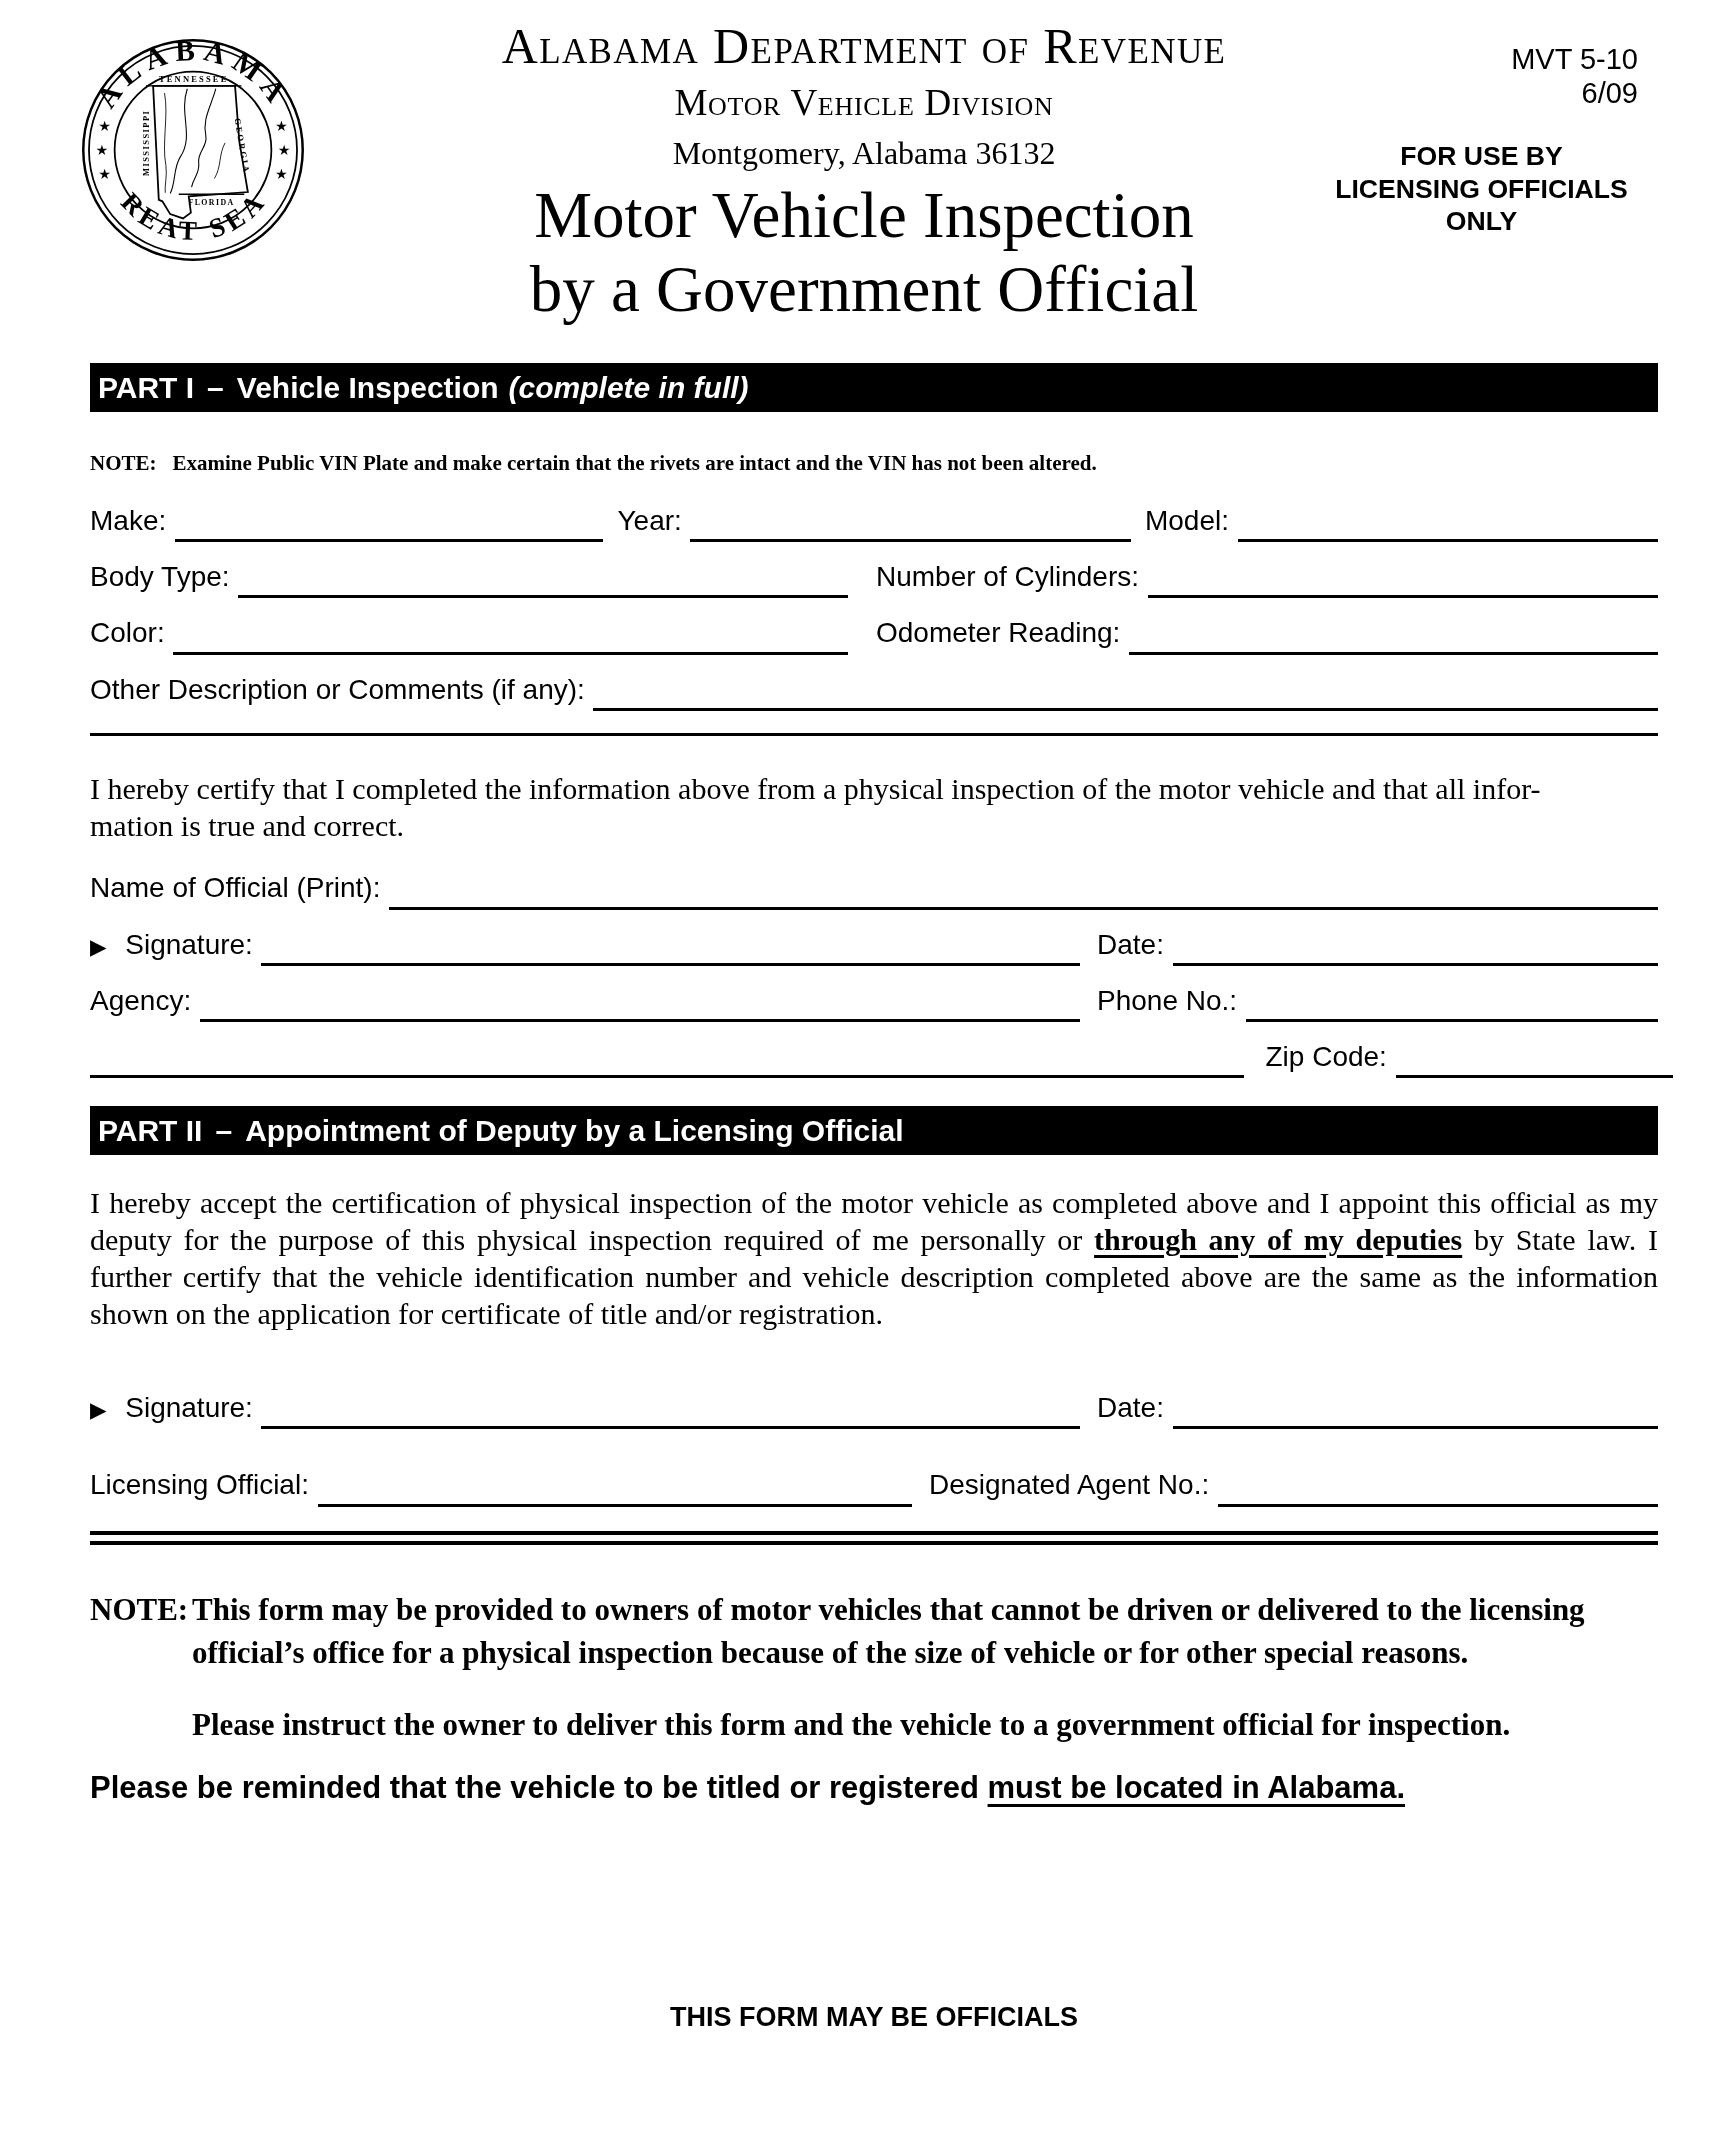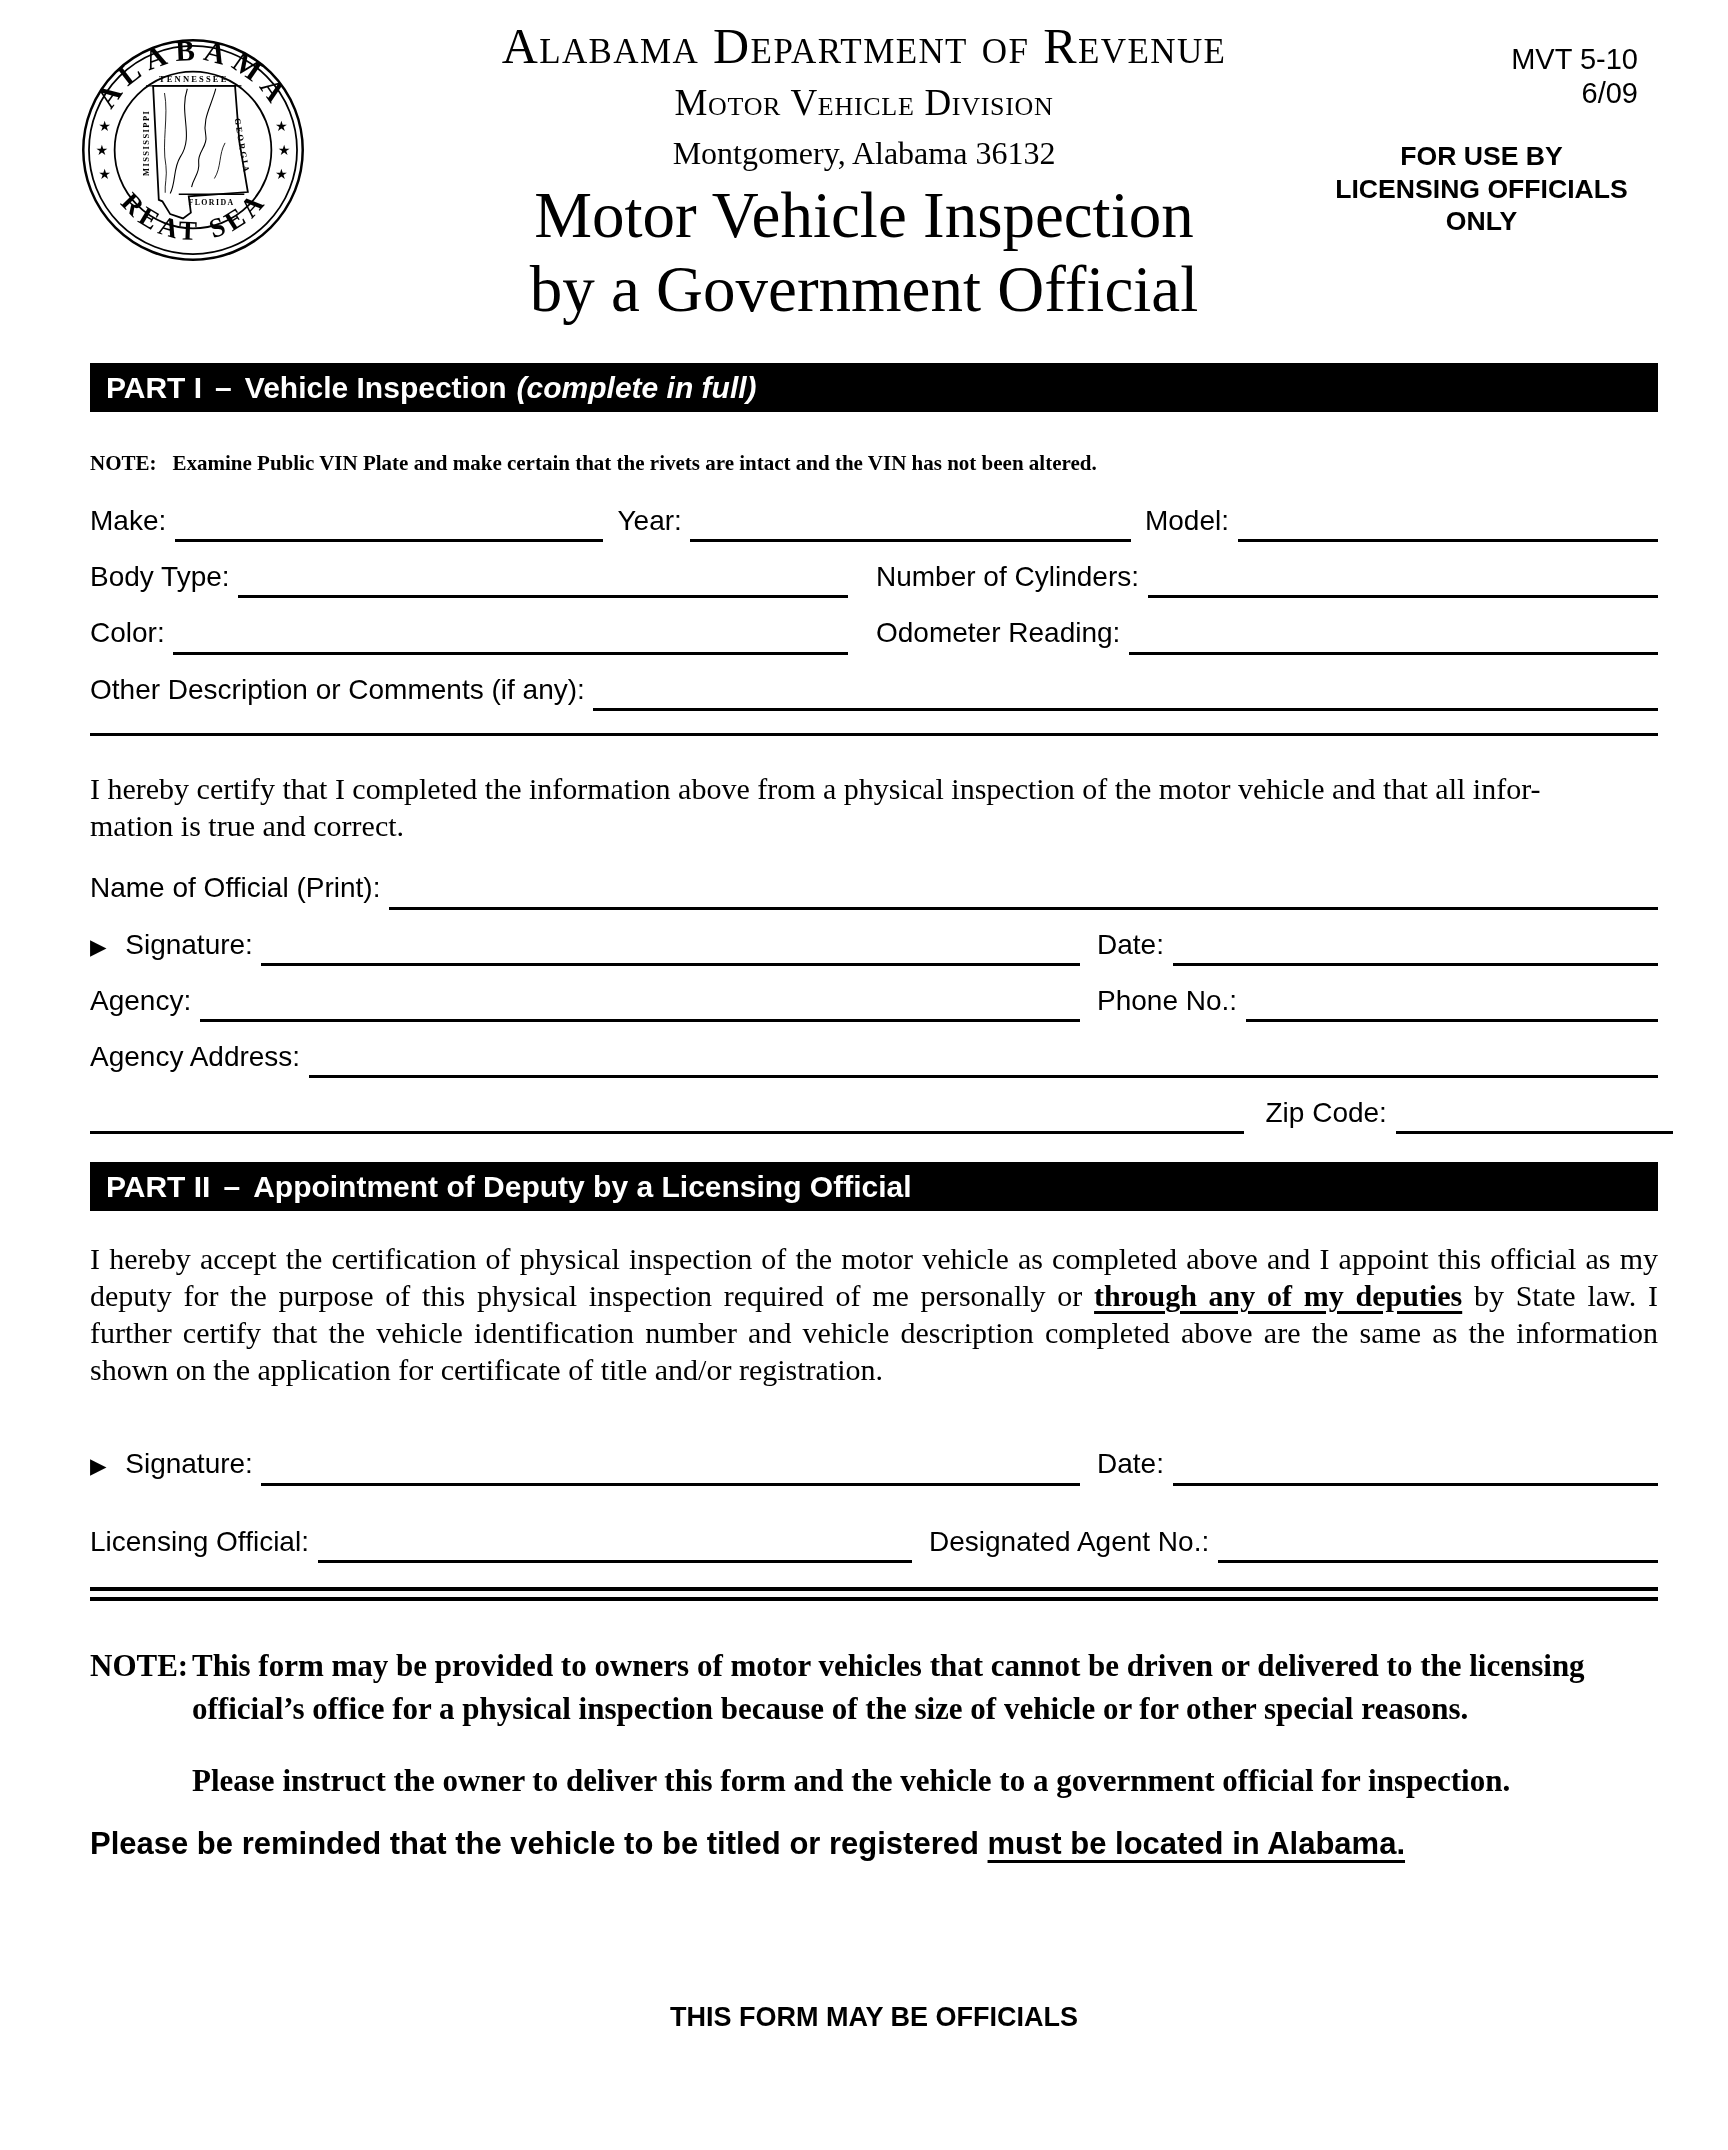--- a/index.html
+++ b/index.html
@@ -17,21 +17,21 @@
   .address{font-family:"Liberation Serif",serif;font-size:32px;line-height:1;margin-top:16px;}
   .bigtitle{font-family:"Liberation Serif",serif;font-size:65px;line-height:1.14;margin-top:8.6px;}
   .corner{position:absolute;left:1325px;top:42px;width:313px;}
   .corner-num{font-size:29px;line-height:1.18;text-align:right;}
   .use-notice{margin-top:30px;font-size:26.6px;font-weight:bold;text-align:center;line-height:1.22;}
 
   
   .content{position:absolute;left:90px;top:363px;width:1568px;}
 
   .bar{background:#000;color:#fff;height:49px;display:flex;align-items:center;
-       font-size:30px;font-weight:bold;padding-left:16px;box-sizing:border-box;}
+       font-size:30px;font-weight:bold;padding-left:8px;box-sizing:border-box;}
   .bar .sep{margin:0 13px;}
   .bar .paren{font-style:italic;margin-left:10px;}
   .bar2{margin-top:33px;}
 
   .note1{margin-top:33px;font-family:"Liberation Serif",serif;font-weight:bold;font-size:21px;line-height:36px;}
   .note1 .lbl{margin-right:16px;}
 
   .frow{display:flex;align-items:flex-end;font-size:28px;margin-top:24px;line-height:1.15;white-space:nowrap;}
   .frow.first{margin-top:32px;}
   .frow label{margin-right:8.6px;}
@@ -221,24 +221,20 @@
       <div class="col1">
         <label>Agency:</label>
         <div class="fl"></div>
       </div>
       <div class="col2">
         <label>Phone No.:</label>
         <div class="fl"></div>
       </div>
     </div>
 
-    <div class="frow">
-      <label>Agency Address:</label>
-      <div class="fl"></div>
-    </div>
 
     <div class="frow">
       <div class="fl zl1"></div>
       <label class="ziplbl">Zip Code:</label>
       <div class="fl zl2"></div>
     </div>
 
     <div class="bar bar2">
       <span>PART II</span>
       <span class="sep">–</span>

